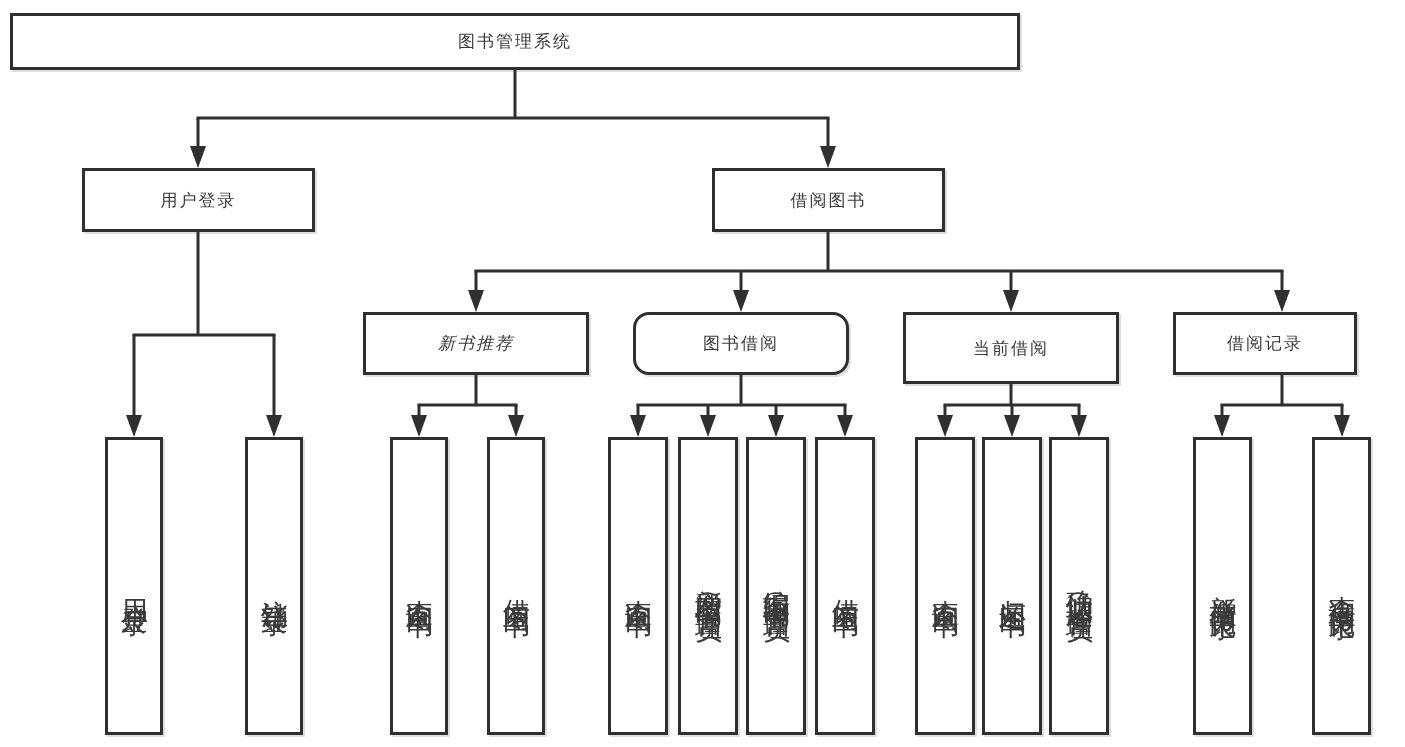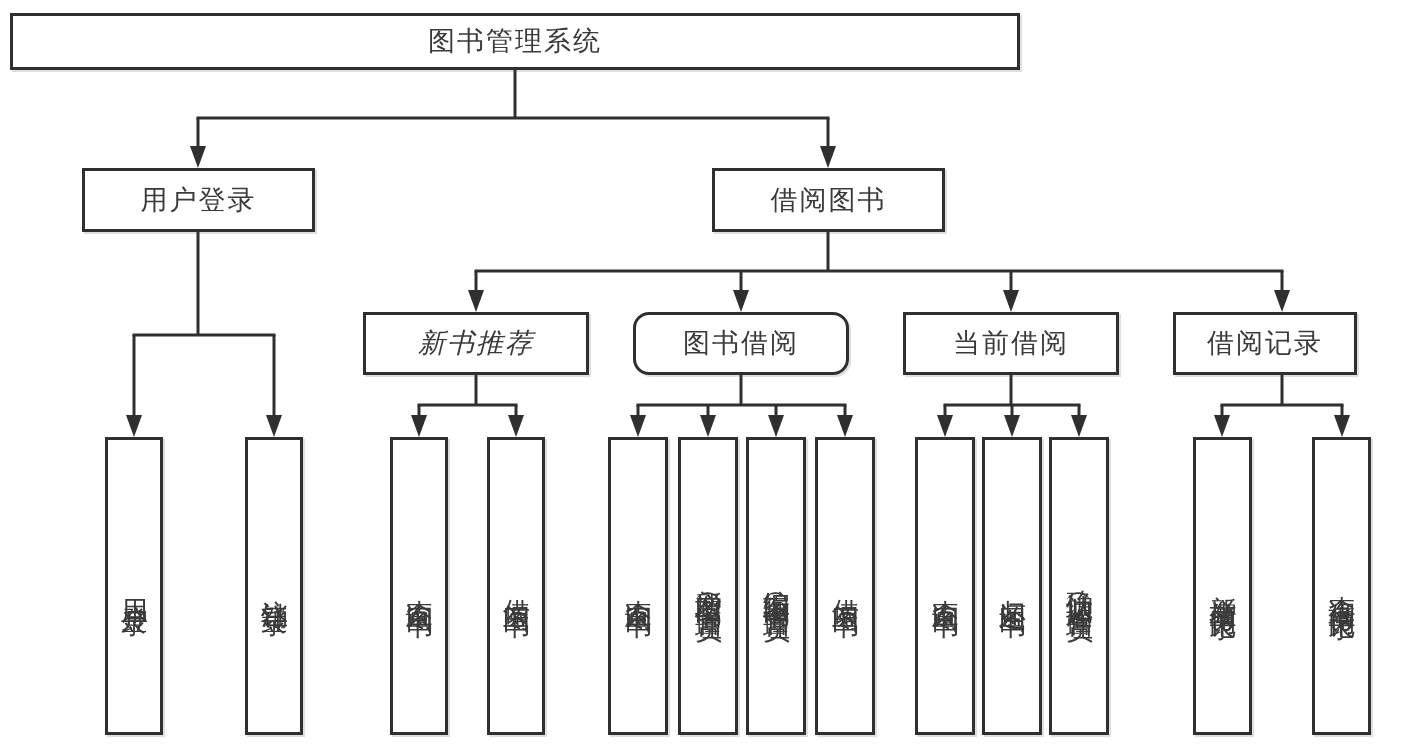--- a/index.html
+++ b/index.html
@@ -19,21 +19,21 @@
   .box{
     position:absolute;
     box-sizing:border-box;
     background:#ffffff;
     border:3px solid var(--line);
     display:flex;align-items:center;justify-content:center;
     color:var(--text);
     box-shadow:2px 2px 0 rgba(80,80,80,0.18);
     text-align:center;
   }
-  .h-label{font-size:27px;letter-spacing:2px;line-height:1;}
+  .h-label{font-size:17px;letter-spacing:2px;line-height:1;}
   .leaf{
     writing-mode:vertical-rl;
     text-orientation:mixed;
     font-size:27px;
     letter-spacing:4px;
     line-height:1;
   }
   .watermark{
     position:absolute;
     font-size:19px;
@@ -103,21 +103,21 @@
       <polygon points="1334,415 1350,415 1342,437" fill="#2f2f2f"></polygon>
     </svg>
 
   <div class="box h-label" style="left:10px;top:13px;width:1010px;height:57px;">图书管理系统</div>
 
   <div class="box h-label" style="left:82px;top:168px;width:233px;height:64px;">用户登录</div>
   <div class="box h-label" style="left:712px;top:168px;width:233px;height:64px;">借阅图书</div>
 
   <div class="box h-label" style="left:363px;top:312px;width:226px;height:63px;font-style:italic;">新书推荐</div>
   <div class="box h-label" style="left:633px;top:312px;width:216px;height:63px;border-radius:16px;">图书借阅</div>
-  <div class="box h-label" style="left:903px;top:312px;width:216px;height:63px;">当前借阅</div>
+  <div class="box h-label" style="left:903px;top:312px;width:216px;height:72px;">当前借阅</div>
   <div class="box h-label" style="left:1173px;top:312px;width:184px;height:63px;">借阅记录</div>
 
   <div class="box leaf" style="left:105px;top:437px;width:58px;height:298px;">用户登录</div>
   <div class="box leaf" style="left:245px;top:437px;width:58px;height:298px;">注销登录</div>
 
   <div class="box leaf" style="left:390px;top:437px;width:58px;height:298px;">查询图书</div>
   <div class="box leaf" style="left:487px;top:437px;width:58px;height:298px;">借阅图书</div>
 
   <div class="box leaf" style="left:608px;top:437px;width:60px;height:298px;">查询图书</div>
   <div class="box leaf" style="left:678px;top:437px;width:60px;height:298px;">新增图书（管理员）</div>

